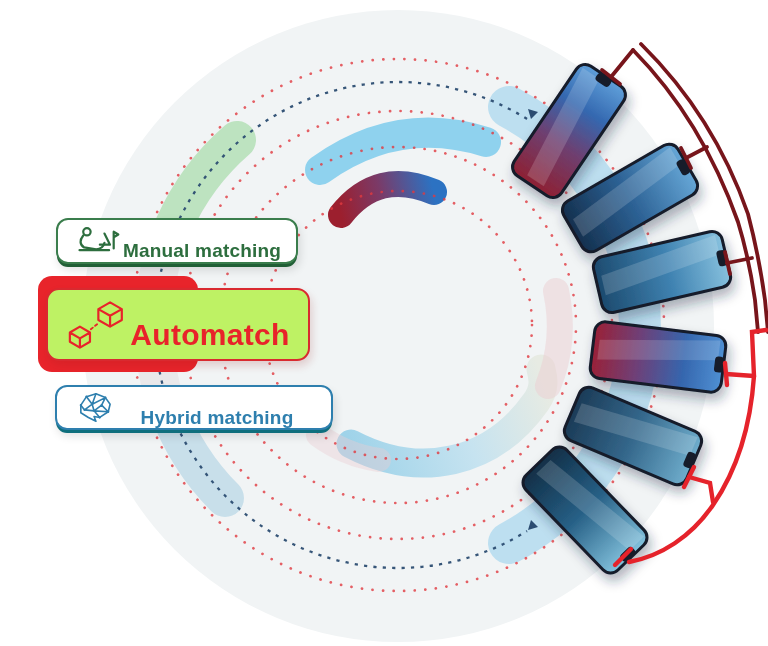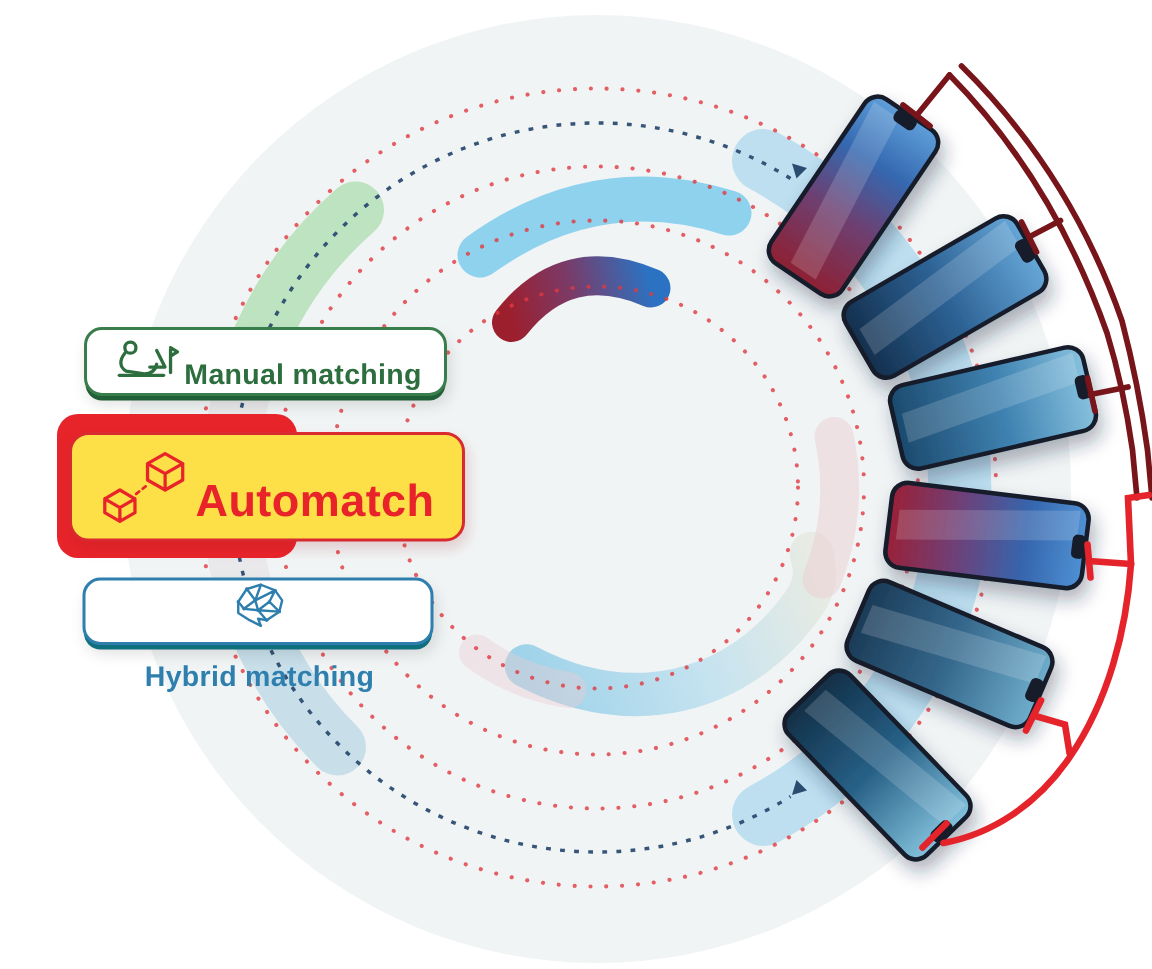--- a/index.html
+++ b/index.html
@@ -5,26 +5,26 @@
   html,body{margin:0;padding:0;background:#ffffff;}
   #stage{position:relative;width:768px;height:646px;overflow:hidden;
          font-family:"Liberation Sans","DejaVu Sans",sans-serif;}
   #diagram-svg{position:absolute;left:0;top:0;}
   .pill{position:absolute;display:flex;align-items:center;background:#ffffff;
         border-radius:12px;box-sizing:border-box;padding:0 14px 0 16px;}
   .pill .lbl{flex:1;text-align:center;font-weight:bold;font-size:19px;letter-spacing:.2px;margin-top:20px;}
   #manual-btn{left:56px;top:218px;width:242px;height:46px;border:2px solid #3a7d4c;
         box-shadow:0 4px 0 -1px #215f36, 2px 6px 10px rgba(0,0,0,.12);}
   #manual-btn .lbl{color:#2d6e3e;}
-  #hybrid-btn{left:55px;top:385px;width:234px;height:45px;border:2px solid #2e7fae;
-        box-shadow:0 4px 0 -1px #0f6f7d, 2px 6px 10px rgba(0,0,0,.12);flex-direction:column;}
+  #hybrid-btn{left:55px;top:385px;width:278px;height:45px;border:2px solid #2e7fae;
+        box-shadow:0 4px 0 -1px #0f6f7d, 2px 6px 10px rgba(0,0,0,.12);}
   #hybrid-btn .lbl{color:#2e7fae;}
   #auto-card{position:absolute;left:38px;top:276px;width:160px;height:96px;
         background:#e8242b;border-radius:14px;}
-  #auto-btn{left:46px;top:288px;width:264px;height:73px;background:#fde047;
+  #auto-btn{left:46px;top:288px;width:264px;height:73px;background:#bef264;
         border:2.5px solid #d92a30;border-radius:13px;
         box-shadow:2px 5px 9px rgba(150,30,30,.18);}
   #auto-btn .lbl{color:#e8232a;font-size:30px;letter-spacing:.3px;}
   .icon{flex:0 0 auto;display:block;}
 </style>
 </head>
 <body>
 
 <div id="stage">
 

